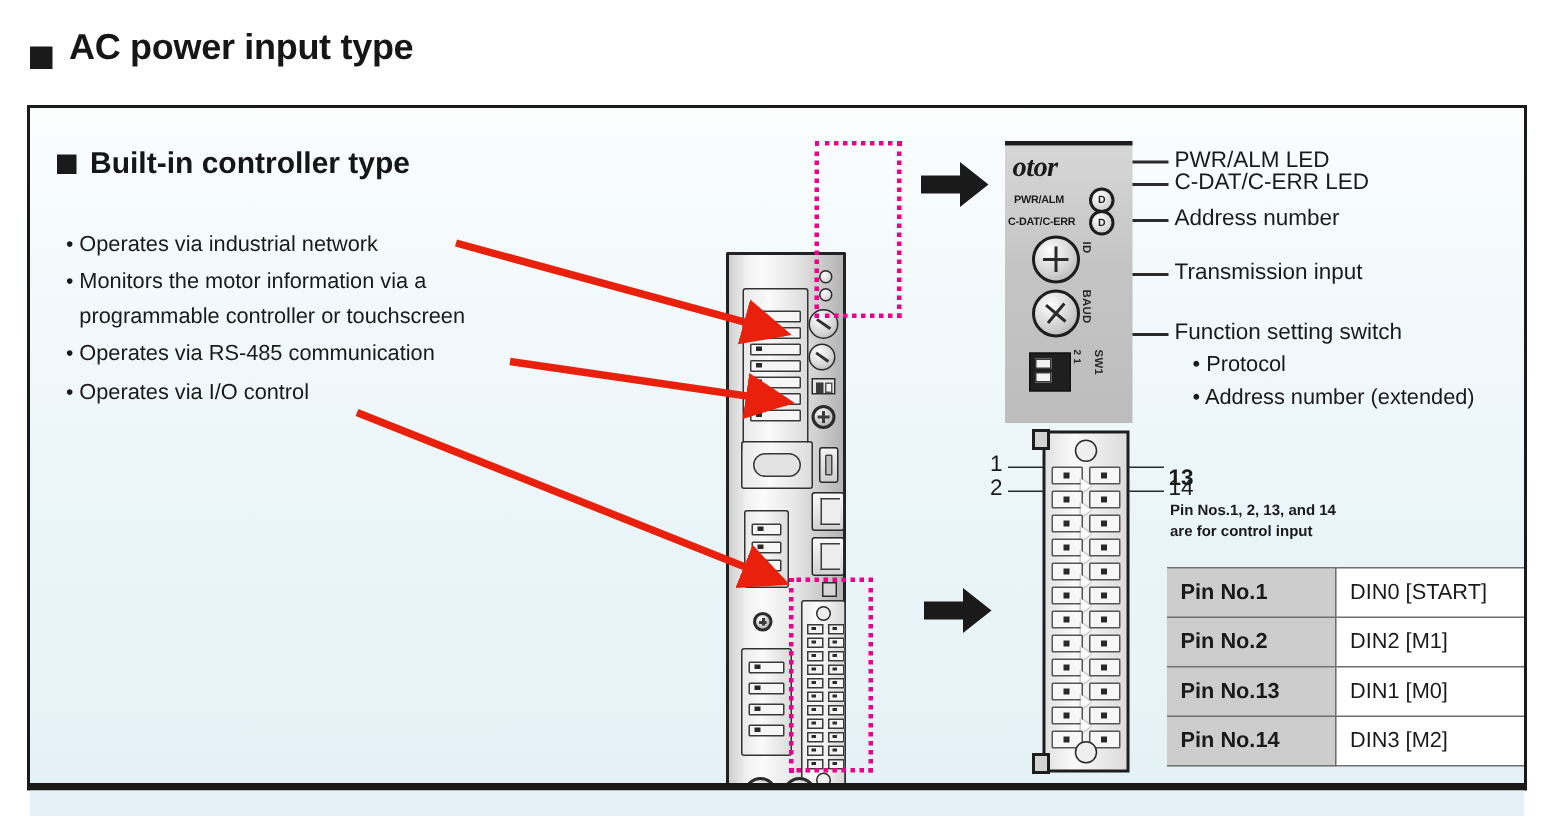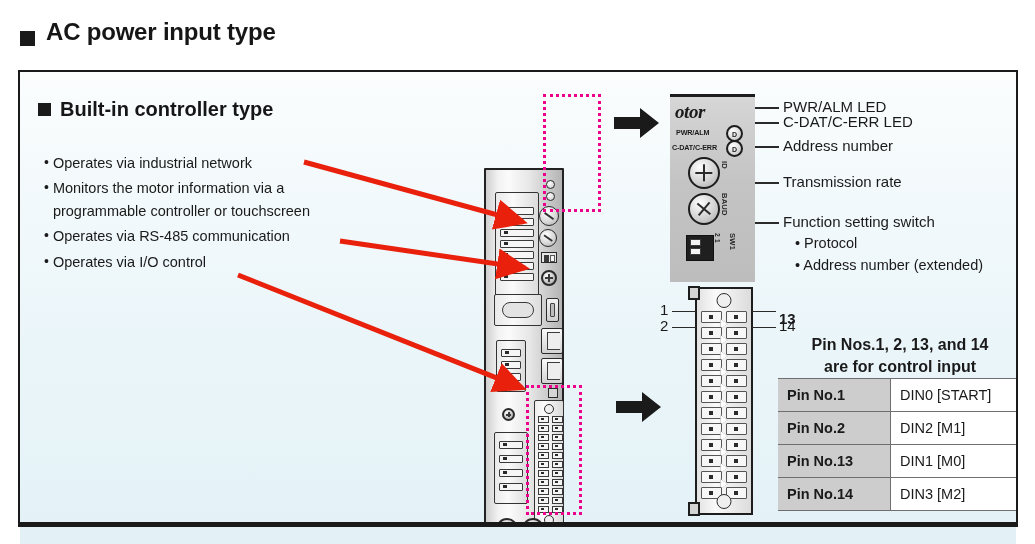--- a/index.html
+++ b/index.html
@@ -205,21 +205,21 @@
     border-left:7px solid #fff;filter:drop-shadow(0 0 0.6px #666);
   }
   .pin-num{
     position:absolute;font-size:15px;color:#1a1a1a;
   }
   .pin-lead{position:absolute;height:1.4px;background:#2a2a2a;}
 
   
   .tbl-title{
     position:absolute;left:760px;top:262px;width:240px;
-    text-align:center;font-size:16px;font-weight:bold;color:#1a1a1a;line-height:1.35;
+    text-align:left;font-size:10px;font-weight:bold;color:#1a1a1a;line-height:1.35;
   }
   .pin-table{
     position:absolute;left:758px;top:306px;width:240px;
     border-collapse:collapse;
   }
   .pin-table td{
     height:32px;font-size:14.5px;color:#1a1a1a;padding:0 9px;
     border-top:1.6px solid #6f6f6f;border-bottom:1.6px solid #6f6f6f;
   }
   .pin-table td.k{
@@ -450,21 +450,21 @@
     <div class="leader" style="left:735px;top:35px;width:24px;"></div>
     <div class="co-text" style="left:763px;top:26px;">PWR/ALM LED</div>
 
     <div class="leader" style="left:735px;top:50px;width:24px;"></div>
     <div class="co-text" style="left:763px;top:41px;">C-DAT/C-ERR LED</div>
 
     <div class="leader" style="left:735px;top:74px;width:24px;"></div>
     <div class="co-text" style="left:763px;top:65px;">Address number</div>
 
     <div class="leader" style="left:735px;top:110px;width:24px;"></div>
-    <div class="co-text" style="left:763px;top:101px;">Transmission rate</div>
+    <div class="co-text" style="left:763px;top:101px;">Transmission input</div>
 
     <div class="leader" style="left:735px;top:150px;width:24px;"></div>
     <div class="co-text" style="left:763px;top:141px;">Function setting switch</div>
 
     <div class="co-sub" style="left:775px;top:163px;">
       <span>•</span>
       <span>Protocol</span>
     </div>
     <div class="co-sub" style="left:775px;top:185px;">
       <span>•</span>

